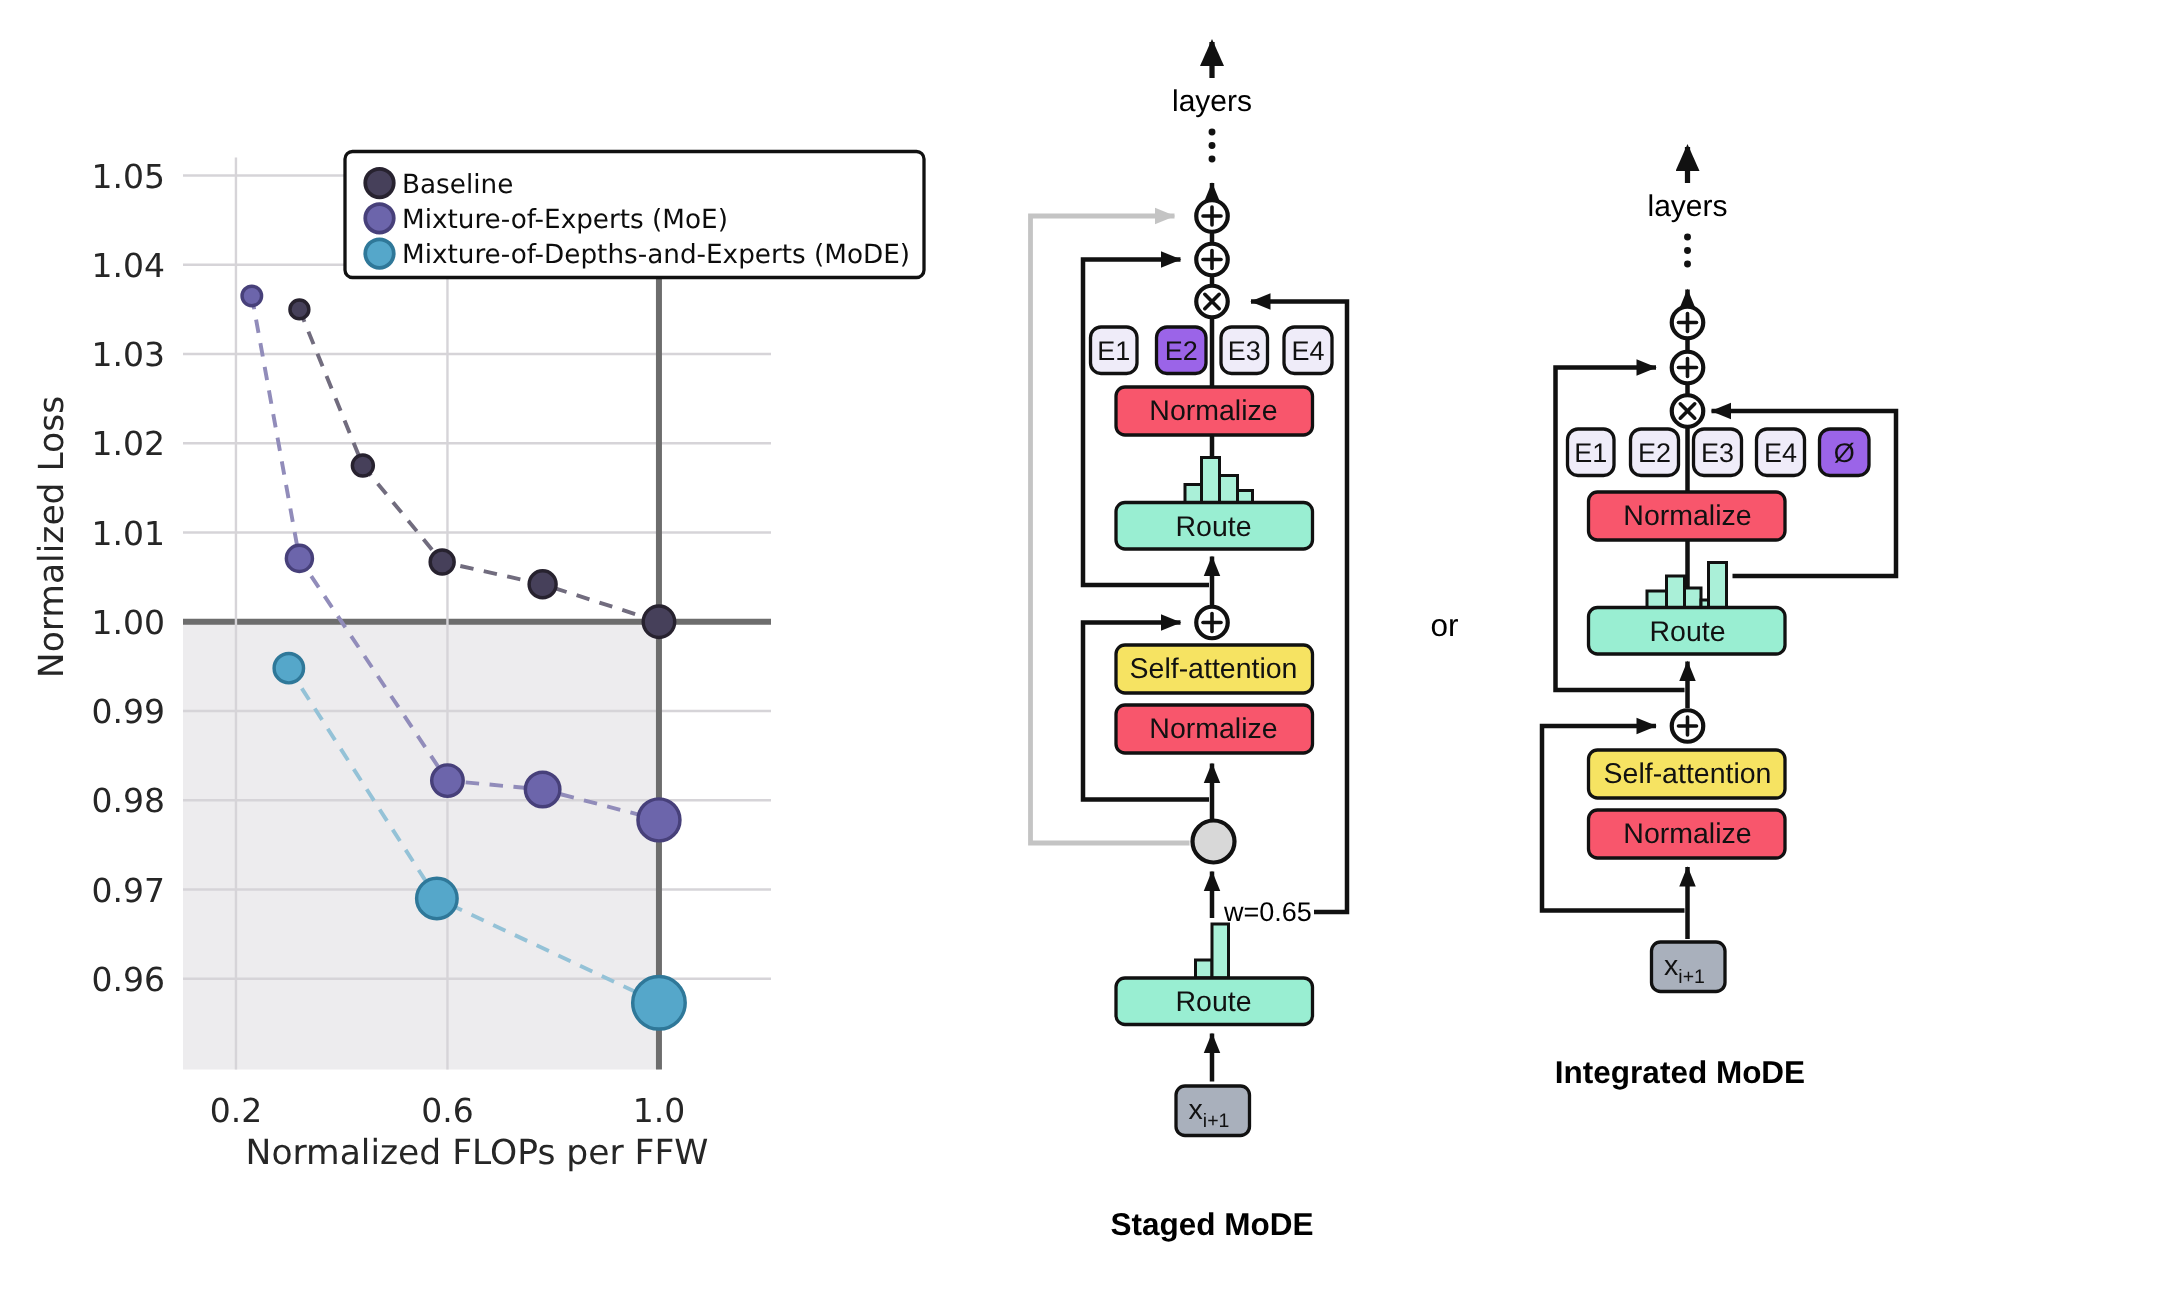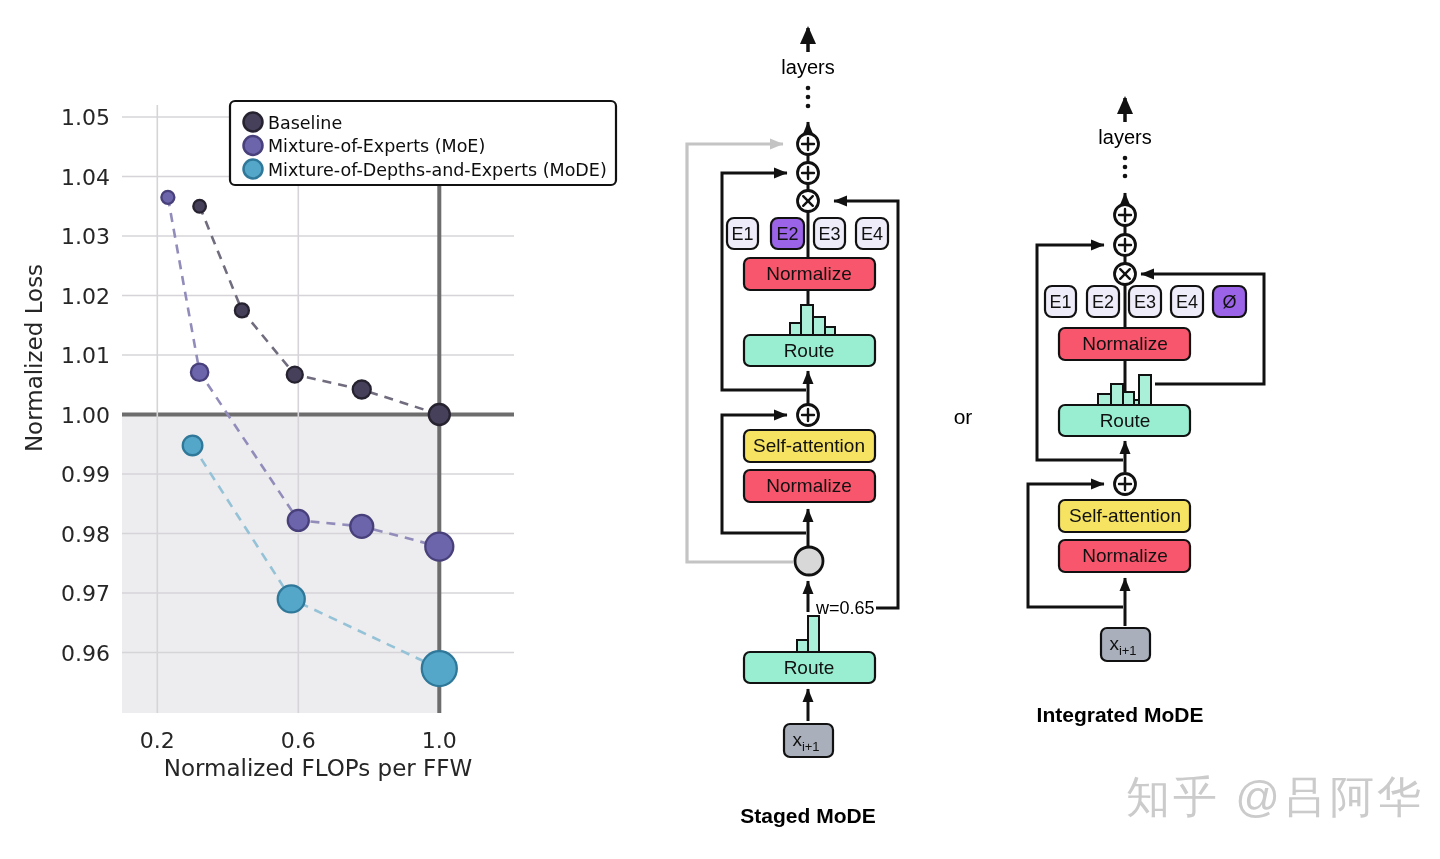--- a/index.html
+++ b/index.html
@@ -250,14 +250,13 @@
     <rect class="box" x="1059" y="540" width="131" height="32" rx="6" fill="#f8566c"></rect>
     <text class="lbl" x="1125" y="562">Normalize</text>
 
     <rect class="box" x="1101" y="628" width="49" height="33" rx="6" fill="#a9b0bc" stroke-width="2.4"></rect>
     <text class="lbl" x="1123" y="650"><tspan>x</tspan><tspan dy="5" font-size="13">i+1</tspan></text>
 
     <text class="cap" x="1120" y="722">Integrated MoDE</text>
   </g>
 </svg>
 
-<div class="watermark">知乎 @吕阿华</div>
 </div>
 
 </body></html>

